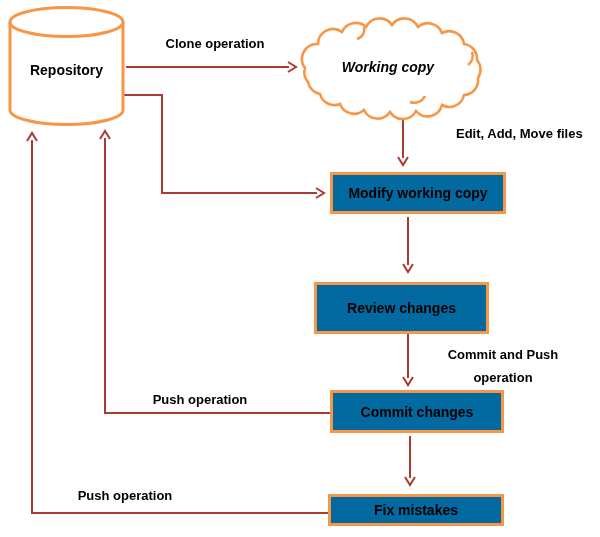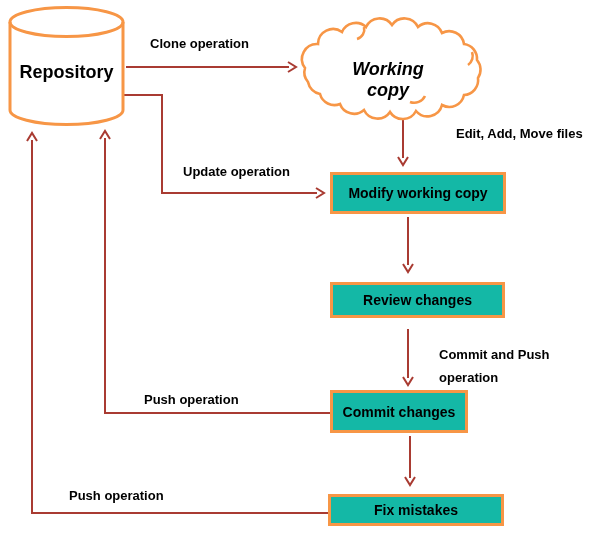--- a/index.html
+++ b/index.html
@@ -19,35 +19,35 @@
   }
   #wires{position:absolute;left:0;top:0;z-index:1;}
   .shape{stroke:var(--shape);fill:#ffffff;}
   .shape-thin{stroke:var(--shape);fill:none;}
   .line{stroke:var(--arrow);fill:none;stroke-width:2;}
   .arrowhead{stroke:var(--arrow);fill:none;stroke-width:2;}
   .box{
     position:absolute;z-index:2;
     box-sizing:border-box;
     border:3px solid var(--shape);
-    background:#14b8a6;
+    background:#0369a1;
     display:flex;align-items:center;justify-content:center;
     font-weight:bold;font-size:14px;
     text-align:right;
   }
   .lbl{
     position:absolute;z-index:3;
     font-weight:bold;font-size:13px;line-height:15px;
     white-space:nowrap;
   }
-  .lbl.center{}
+  .lbl.center{text-align:center;}
   .lbl.wrap{white-space:normal;}
   .node-lbl{
     position:absolute;z-index:3;
-    font-weight:bold;font-size:18px;
+    font-weight:bold;font-size:14px;
     text-align:center;
   }
 </style>
 </head>
 <body>
 
 <div id="stage">
 
   <svg id="wires" width="600" height="537" viewBox="0 0 600 537">
     <defs>
@@ -95,30 +95,29 @@
       <path class="shape-thin" stroke-width="2.6" d="M425,96 a12,12 0 0 1 -15,6"></path>
     </g>
   </svg>
 
   <div class="node-lbl" style="left:10px;top:62px;width:113px;">Repository</div>
   <div class="node-lbl" style="left:330px;top:59px;width:116px;font-style:italic;">Working copy</div>
 
   <div class="box" style="left:330px;top:172px;width:176px;height:42px;">
     <span>Modify working copy</span>
   </div>
-  <div class="box" style="left:330px;top:282px;width:175px;height:36px;">
+  <div class="box" style="left:314px;top:282px;width:175px;height:52px;">
     <span>Review changes</span>
   </div>
-  <div class="box" style="left:330px;top:390px;width:138px;height:43px;">
+  <div class="box" style="left:330px;top:390px;width:174px;height:43px;">
     <span>Commit changes</span>
   </div>
   <div class="box" style="left:328px;top:494px;width:176px;height:32px;">
     <span>Fix mistakes</span>
   </div>
 
   <div class="lbl center" style="left:150px;top:36px;width:130px;">Clone operation</div>
   <div class="lbl" style="left:421px;top:126px;padding-left:35px;">Edit, Add, Move files</div>
-  <div class="lbl center" style="left:183px;top:164px;width:128px;">Update operation</div>
   <div class="lbl center wrap" style="left:439px;top:343px;width:128px;line-height:23px;">Commit and Push operation</div>
   <div class="lbl center" style="left:144px;top:392px;width:112px;">Push operation</div>
   <div class="lbl center" style="left:69px;top:488px;width:112px;">Push operation</div>
 
 </div>
 
 </body></html>

